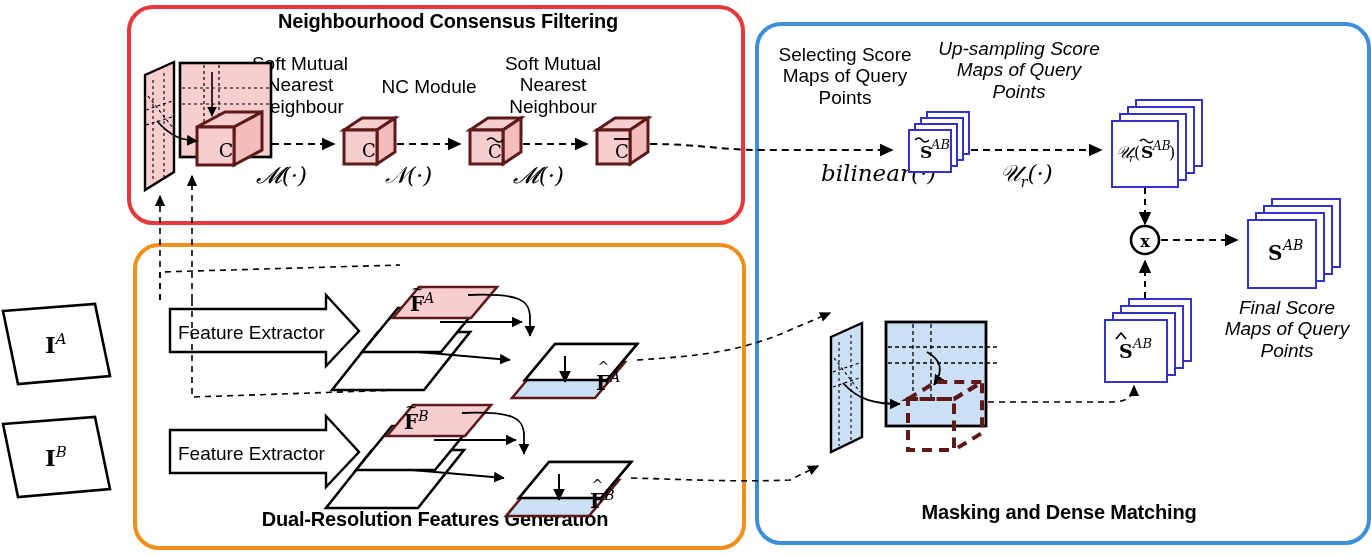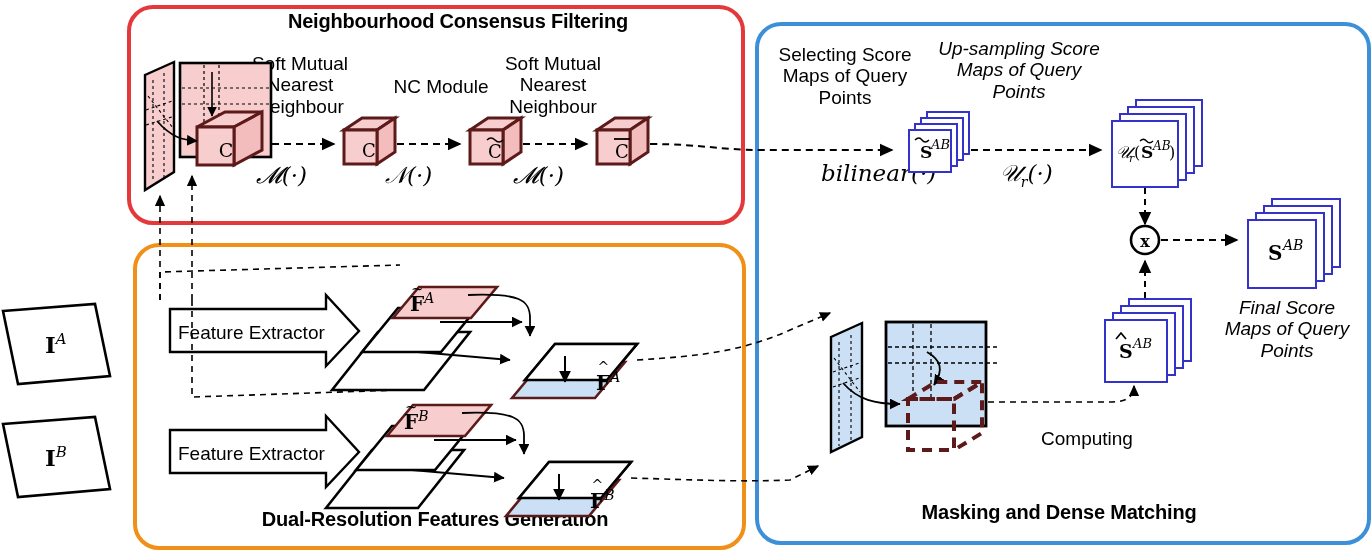--- a/index.html
+++ b/index.html
@@ -20,30 +20,30 @@
 </style>
 </head>
 <body>
 
 <div id="stage">
 
   <div class="panel p-ncf"></div>
   <div class="panel p-drfg"></div>
   <div class="panel p-mdm"></div>
 
-  <div class="ttl" style="left:228px;top:10px;width:400px;text-align:right;">Neighbourhood Consensus Filtering</div>
+  <div class="ttl" style="left:248px;top:10px;width:400px;">Neighbourhood Consensus Filtering</div>
   <div class="ttl" style="left:235px;top:508px;width:400px;">Dual-Resolution Features Generation</div>
   <div class="ttl" style="left:859px;top:501px;width:400px;">Masking and Dense Matching</div>
 
   <div class="lbl" style="left:234px;top:53px;width:132px;">
     <div>Soft Mutual</div>
     <div>Nearest</div>
     <div>Neighbour</div>
   </div>
-  <div class="lbl" style="left:376px;top:76px;width:130px;">
+  <div class="lbl" style="left:364px;top:76px;width:130px;">
     <div>NC Module</div>
   </div>
   <div class="lbl" style="left:487px;top:53px;width:132px;">
     <div>Soft Mutual</div>
     <div>Nearest</div>
     <div>Neighbour</div>
   </div>
 
   <div class="math" style="left:256px;top:162px;">
     <span style="font-family:'DejaVu Serif',serif;">𝓜(·)</span>
@@ -64,21 +64,20 @@
     <div>Up-sampling Score</div>
     <div>Maps of Query</div>
     <div>Points</div>
   </div>
   <div class="lbl" style="left:1212px;top:297px;width:150px;font-style:italic;">
     <div>Final Score</div>
     <div>Maps of Query</div>
     <div>Points</div>
   </div>
   <div class="lbl" style="left:1009px;top:428px;width:156px;">
-    <div>Computing</div>
   </div>
 
   <div class="math" style="left:773px;top:160px;margin-left:48px;">bilinear(·)</div>
   <div class="math" style="left:1000px;top:160px;">
     <span style="font-family:'DejaVu Serif',serif;font-style:italic;">𝒰</span><sub style="font-style:italic;font-size:14px;">r</sub>(·)
   </div>
 
   <svg class="ov" viewBox="0 0 1371 557">
     <defs>
       <marker id="ahS" markerWidth="7" markerHeight="7" refX="5.6" refY="3" orient="auto">

